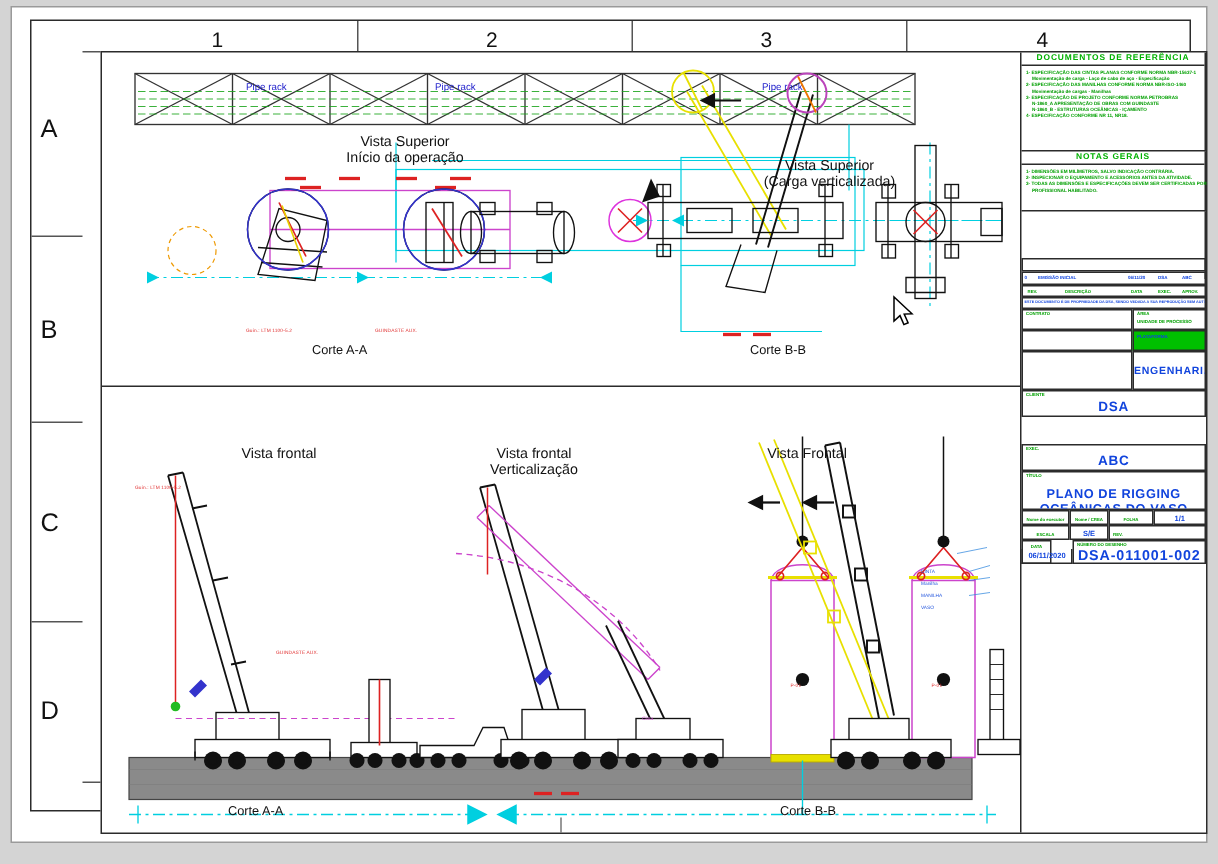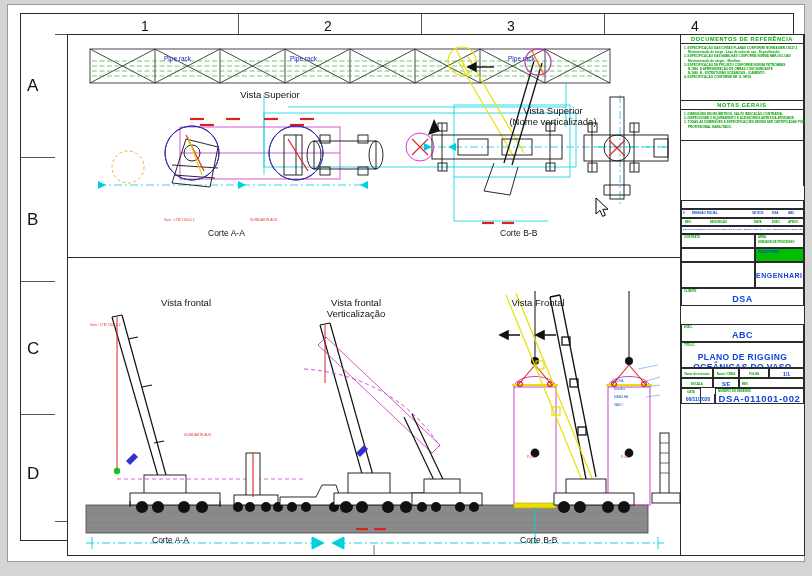--- a/index.html
+++ b/index.html
@@ -216,20 +216,21 @@
             <polygon points="170,146 178,150 170,154"></polygon>
           </g>
         </svg>
 
         <div class="pipelabel" style="left:96px;top:20px;">Pipe rack</div>
         <div class="pipelabel" style="left:222px;top:20px;">Pipe rack</div>
         <div class="pipelabel" style="left:440px;top:20px;">Pipe rack</div>
 
         <div class="vlabel" style="left:112px;top:54px;width:180px;">
           <div>Vista Superior</div>
+          <div>Início da operação</div>
         </div>
         <div class="tiny-red" style="left:96px;top:183px;">Guin.: LTM 1100-5.2</div>
         <div class="tiny-red" style="left:182px;top:183px;">GUINDASTE AUX.</div>
         <div class="corte" style="left:140px;top:193px;">Corte A-A</div>
 
         <svg style="position:absolute;left:330px;top:0;" width="282" height="222" viewBox="0 0 282 222">
           <g stroke="#00cfe0" stroke-width="0.8" fill="none">
             <rect x="56" y="70" width="116" height="72"></rect>
             <line x1="24" y1="112" x2="270" y2="112" stroke-dasharray="8,3,2,3"></line>
             <path d="M56 142 L56 186 L150 186"></path>
@@ -305,21 +306,21 @@
             <line x1="104" y1="188" x2="116" y2="188"></line>
           </g>
           <g fill="#00cfe0" stroke="none">
             <polygon points="26,108 34,112 26,116"></polygon>
             <polygon points="58,108 50,112 58,116"></polygon>
           </g>
         </svg>
 
         <div class="vlabel" style="left:400px;top:70px;width:170px;">
           <div>Vista Superior</div>
-          <div>(Nome verticalizada)</div>
+          <div>(Carga verticalizada)</div>
         </div>
         <div class="corte" style="left:432px;top:193px;">Corte B-B</div>
 
         <svg style="position:absolute;left:0;top:222px;" width="612" height="298" viewBox="0 0 612 298">
 
           <rect x="18" y="248" width="562" height="28" fill="#8a8a8a" stroke="#444" stroke-width="0.8"></rect>
           <g stroke="#777" stroke-width="0.5" opacity=".6">
             <line x1="18" y1="256" x2="580" y2="256"></line>
             <line x1="18" y1="266" x2="580" y2="266"></line>
           </g>
@@ -592,21 +593,21 @@
           <div class="rbody">
             <div class="rline">1- DIMENSÕES EM MILÍMETROS, SALVO INDICAÇÃO CONTRÁRIA.</div>
             <div class="rline">2- INSPECIONAR O EQUIPAMENTO E ACESSÓRIOS ANTES DA ATIVIDADE.</div>
             <div class="rline">3- TODAS AS DIMENSÕES E ESPECIFICAÇÕES DEVEM SER CERTIFICADAS POR</div>
             <div class="rline sub">PROFISSIONAL HABILITADO.</div>
           </div>
         </div>
 
         <div class="rbox" style="left:613px;top:106px;width:123px;height:45px;border-left:none;border-top:none;border-bottom:none;"></div>
 
-        <div style="position:absolute;left:613px;top:165px;width:123px;height:369px;">
+        <div style="position:absolute;left:613px;top:137px;width:123px;height:369px;">
 
           <div class="tb-cell" style="left:0;top:0;width:123px;height:9px;"></div>
           <div class="tb-cell" style="left:0;top:9px;width:123px;height:9px;">
             <div style="position:absolute;left:1px;top:1px;font-size:3px;color:#1144dd;font-weight:bold;">0</div>
             <div style="position:absolute;left:10px;top:1px;font-size:3px;color:#1144dd;font-weight:bold;">EMISSÃO INICIAL</div>
             <div style="position:absolute;left:70px;top:1px;font-size:3px;color:#1144dd;font-weight:bold;">06/11/20</div>
             <div style="position:absolute;left:90px;top:1px;font-size:3px;color:#1144dd;font-weight:bold;">DSA</div>
             <div style="position:absolute;left:106px;top:1px;font-size:3px;color:#1144dd;font-weight:bold;">ABC</div>
           </div>
           <div class="tb-cell" style="left:0;top:18px;width:123px;height:8px;">

